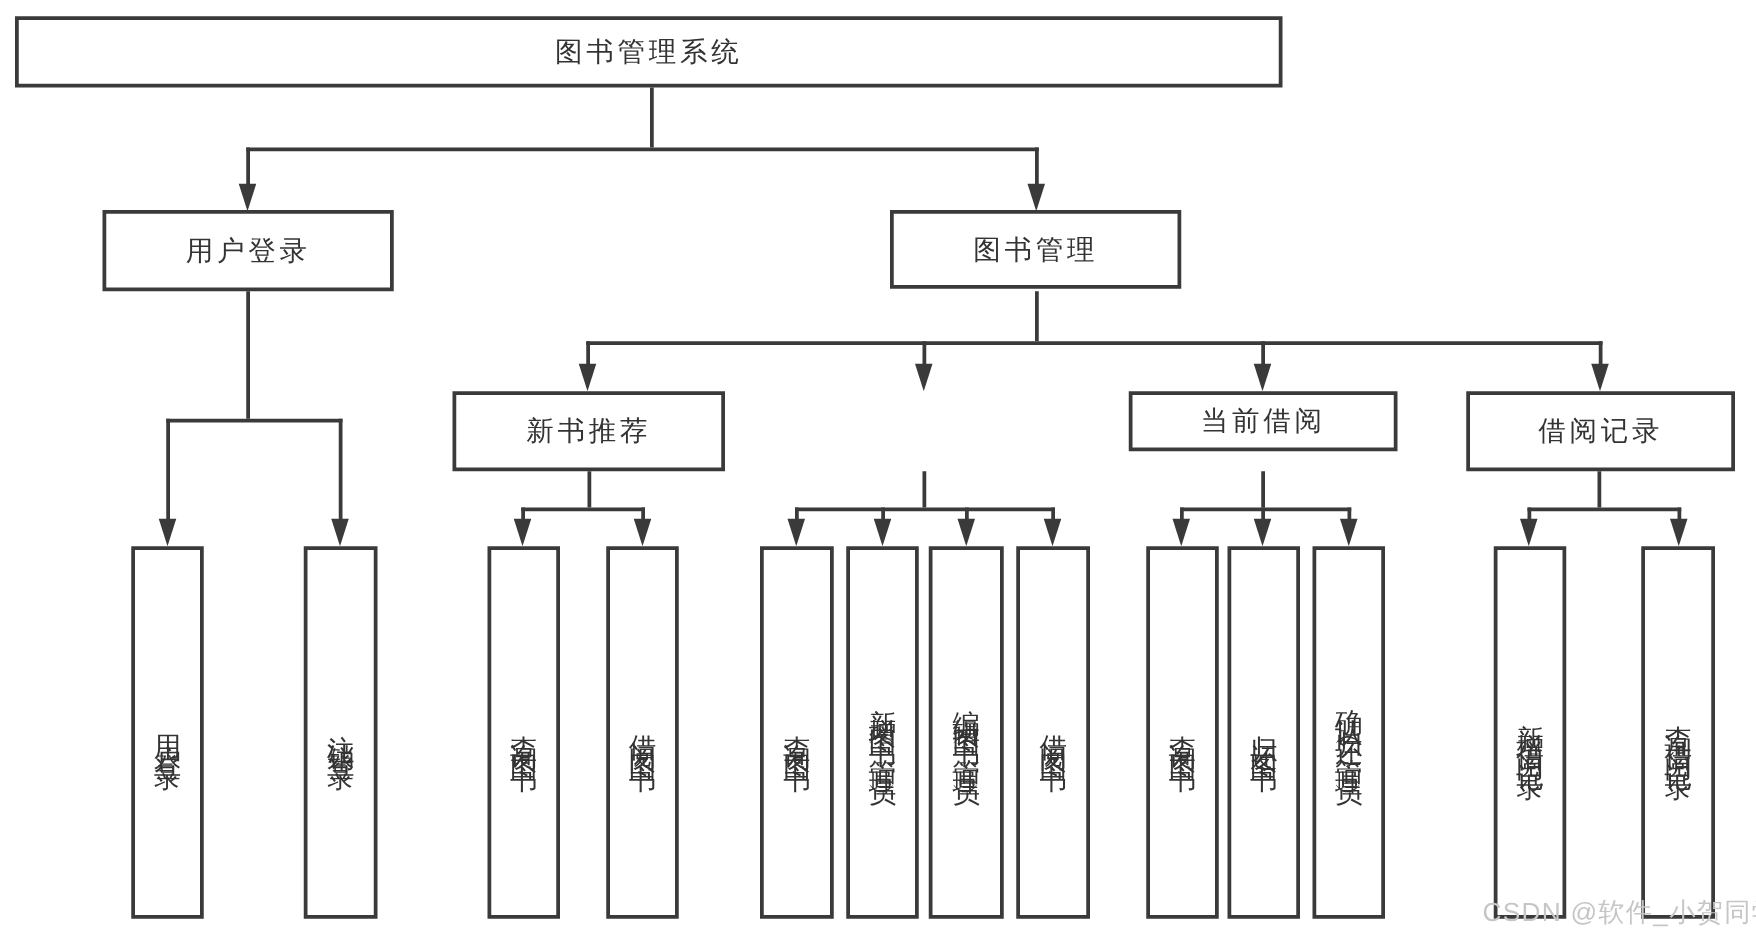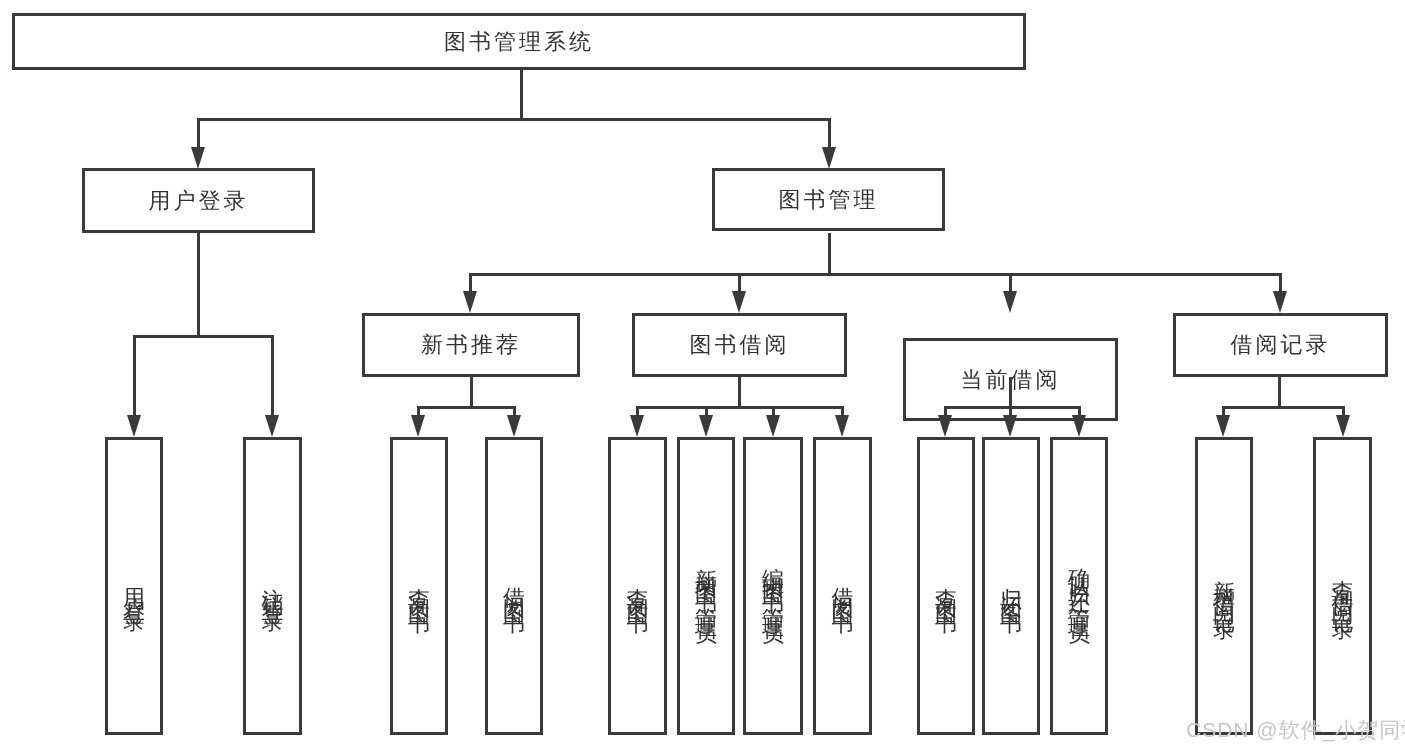--- a/index.html
+++ b/index.html
@@ -86,22 +86,21 @@
   <div class="vline" style="left:469px;top:273px;height:20px;"></div>
   <div class="arrow" style="left:463px;top:291px;"></div>
   <div class="vline" style="left:738px;top:273px;height:20px;"></div>
   <div class="arrow" style="left:732px;top:291px;"></div>
   <div class="vline" style="left:1009px;top:273px;height:20px;"></div>
   <div class="arrow" style="left:1003px;top:291px;"></div>
   <div class="vline" style="left:1279px;top:273px;height:20px;"></div>
   <div class="arrow" style="left:1273px;top:291px;"></div>
 
   <div class="box hbox" style="left:362px;top:313px;width:218px;height:64px;">新书推荐</div>
-  <div class="box hbox" style="left:632px;top:313px;width:215px;height:64px;">图书借阅</div>
-  <div class="box hbox" style="left:903px;top:313px;width:215px;height:83px;margin-top:25px;">当前借阅</div>
+  <div class="box hbox" style="left:903px;top:313px;width:215px;height:48px;">当前借阅</div>
   <div class="box hbox" style="left:1173px;top:313px;width:215px;height:64px;">借阅记录</div>
 
   <div class="vline" style="left:470px;top:377px;height:29px;"></div>
   <div class="hline" style="left:417px;top:406px;width:99px;"></div>
   <div class="vline" style="left:417px;top:406px;height:11px;"></div>
   <div class="arrow" style="left:411px;top:415px;"></div>
   <div class="vline" style="left:513px;top:406px;height:11px;"></div>
   <div class="arrow" style="left:507px;top:415px;"></div>
 
   <div class="vline" style="left:738px;top:377px;height:29px;"></div>

